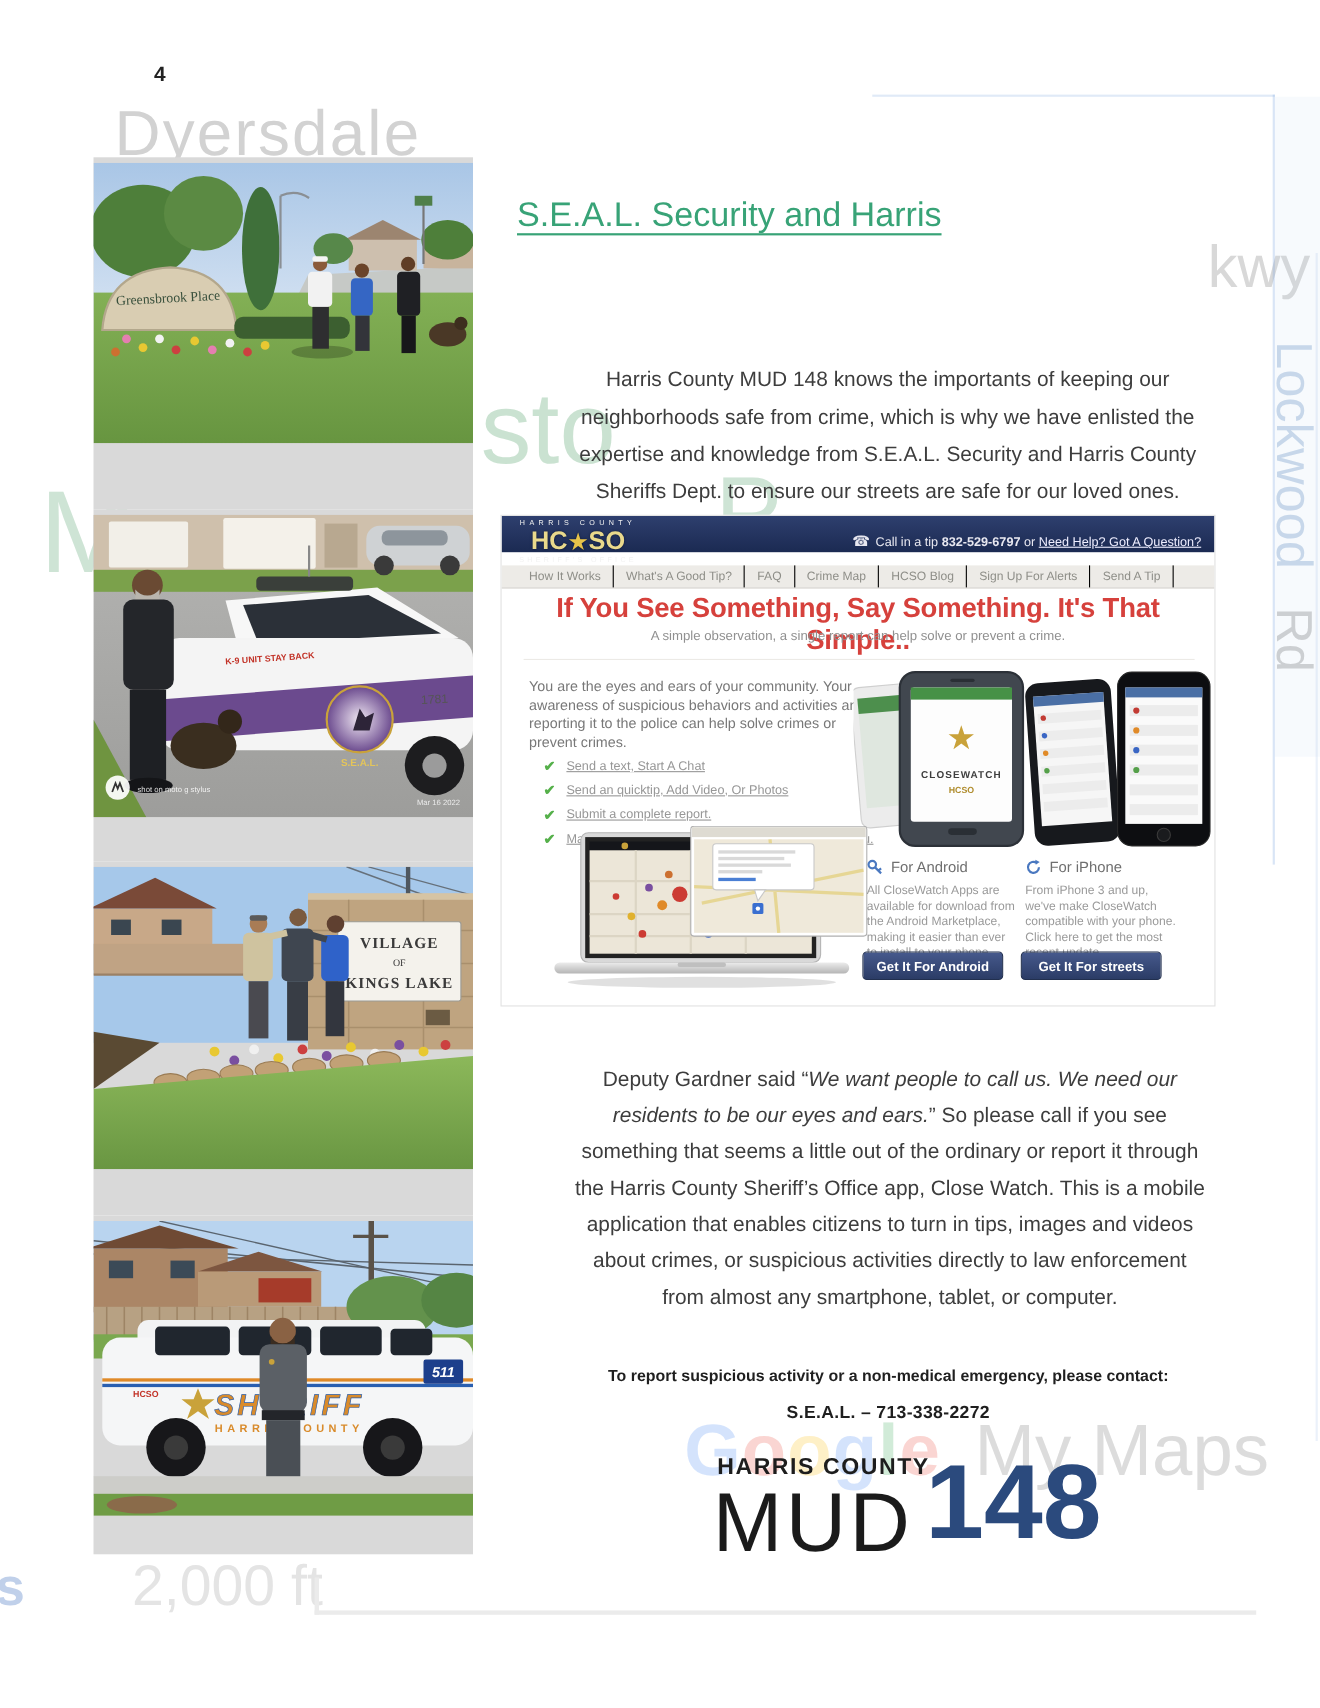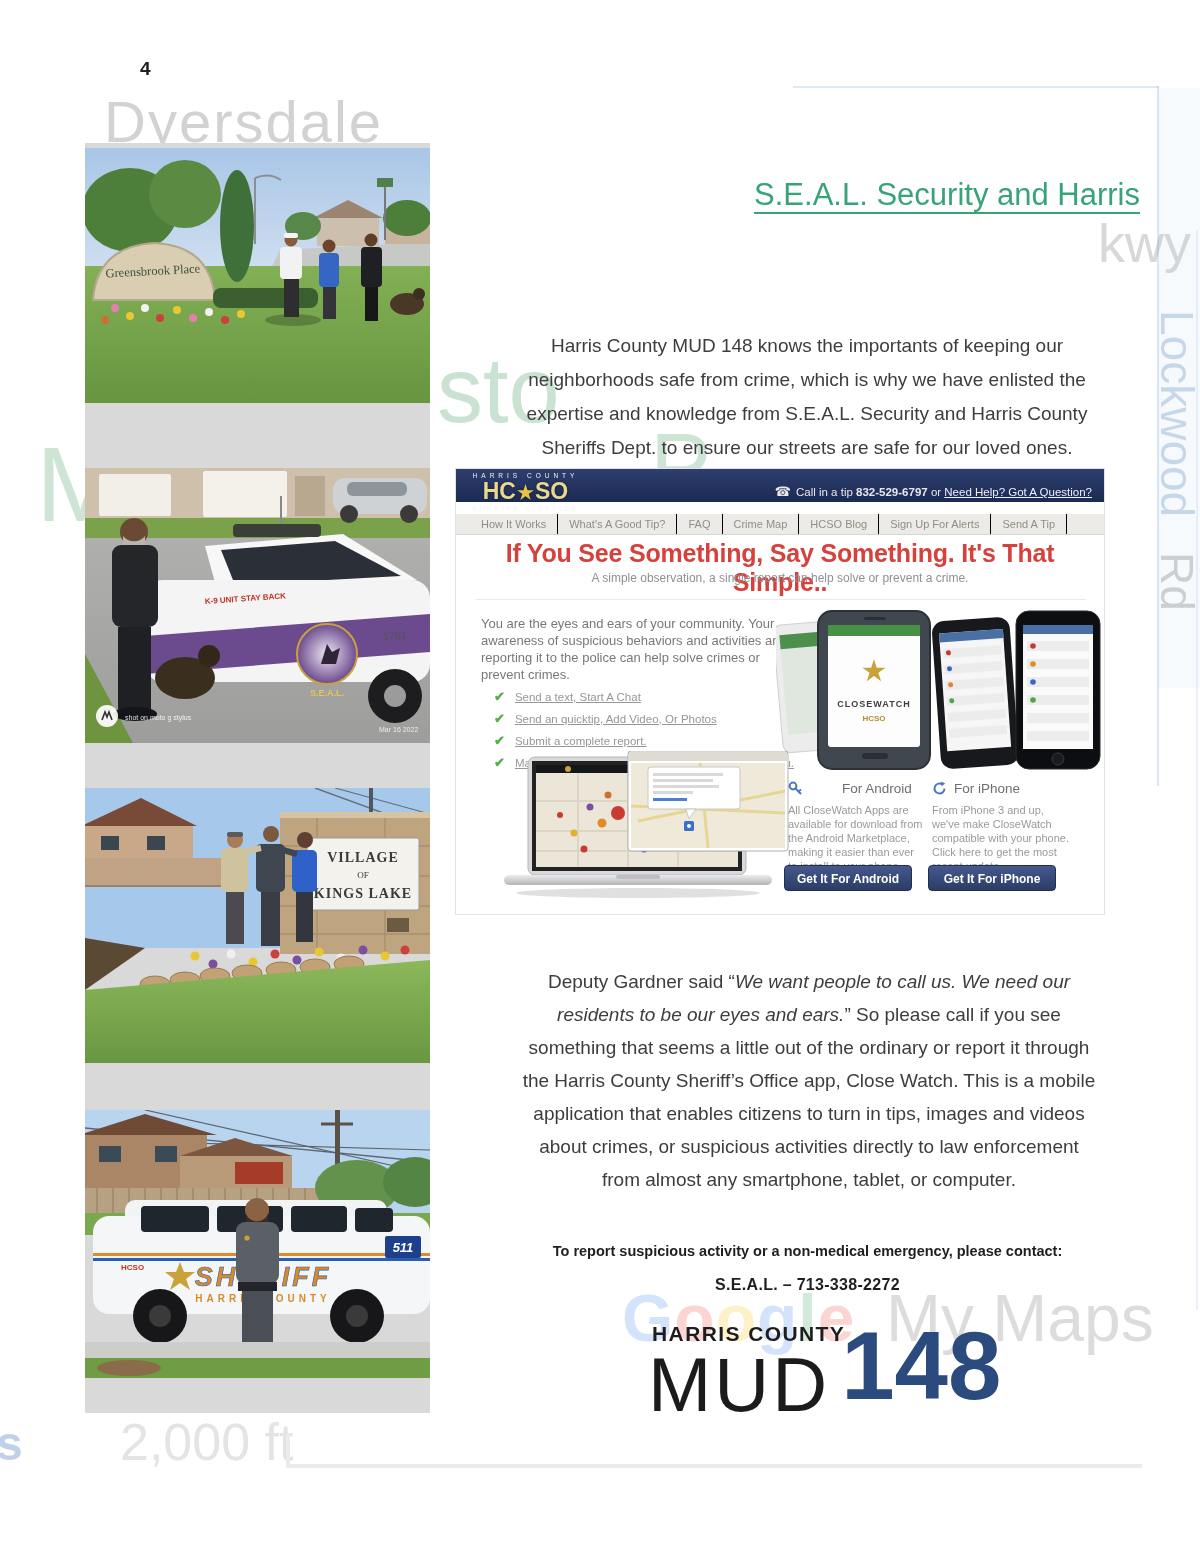--- a/index.html
+++ b/index.html
@@ -26,21 +26,21 @@
   .mapline-h1{position:absolute;left:793px;top:86px;width:366px;height:2px;background:rgba(130,170,225,.25);}
   .mapfill{position:absolute;left:1159px;top:88px;width:41px;height:600px;background:rgba(190,210,240,.12);}
   
   .page-number{position:absolute;left:140px;top:58px;font-size:19px;font-weight:700;color:#222;}
   
   .photo-block{position:absolute;left:85px;width:345px;background:#d9d9d9;}
   .photo-block svg{display:block;margin-top:5px;}
   .pb1{top:143px;height:320px;} .pb2{top:463px;height:320px;}
   .pb3{top:783px;height:322px;} .pb4{top:1105px;height:308px;}
   
-  .doc-title{position:absolute;left:470px;top:150px;width:670px;text-align:right;
+  .doc-title{position:absolute;left:470px;top:150px;width:670px;text-align:left;
              font-size:31px;line-height:48px;color:#38a377;font-weight:400;}
   .doc-title span{text-decoration:underline;text-underline-offset:7px;text-decoration-thickness:2px;}
   .para{position:absolute;color:#3d3d3d;font-size:19px;text-align:center;}
   .intro{left:520px;top:310px;width:574px;line-height:34px;}
   .quote{left:520px;top:946px;width:578px;line-height:33px;}
   .quote i{font-style:italic;}
   .contact-heading{position:absolute;left:520px;top:1243px;width:575px;text-align:center;
                    font-size:14.5px;font-weight:700;color:#1f1f1f;}
   .contact-phone{position:absolute;left:520px;top:1276px;width:575px;text-align:center;
                  font-size:16px;font-weight:700;color:#1f1f1f;letter-spacing:.3px;}
@@ -73,21 +73,21 @@
                  font-size:25px;font-weight:700;color:#d6413c;letter-spacing:-.2px;}
   .hcso-sub{position:absolute;left:0;top:102px;width:100%;text-align:center;
             font-size:12px;color:#909090;}
   .hcso-divider{position:absolute;left:20px;top:130px;width:610px;border-top:1px solid #eceae6;}
   .hcso-body-text{position:absolute;left:25px;top:146px;width:314px;font-size:13px;
                   line-height:17px;color:#787878;}
   .hcso-checklist{position:absolute;left:38px;top:220px;}
   .check-row{display:flex;align-items:center;margin-bottom:7px;}
   .check-mark{color:#55b04a;font-size:13px;font-weight:700;margin-right:10px;}
   .check-label{font-size:11.5px;color:#979797;text-decoration:underline;}
-  .col-android{left:332px;gap:32px;} .col-iphone{left:476px;}
+  .col-android{left:332px;} .col-iphone{left:476px;}
   .app-heading{position:absolute;top:312px;display:flex;align-items:center;
                font-size:13.5px;color:#6f6f6f;}
   .app-heading svg{margin-right:7px;}
   .app-text{position:absolute;top:334px;width:138px;font-size:11px;line-height:14px;color:#9a9a9a;}
   .app-btn{position:absolute;top:396px;width:128px;height:26px;line-height:26px;text-align:center;
            color:#fff;font-size:12px;font-weight:700;border-radius:4px;cursor:pointer;
            background:linear-gradient(#46598c,#2b3c66);border:1px solid #22304f;box-sizing:border-box;}
   .btn-android{left:328px;} .btn-iphone{left:472px;}
   .devices-svg{position:absolute;left:320px;top:140px;}
   .laptop-svg{position:absolute;left:42px;top:282px;}
@@ -513,21 +513,21 @@
     <div class="app-heading col-iphone">
       <svg width="15" height="15" viewBox="0 0 15 15">
         <path d="M12.5,7.5 a5,5 0 1 1 -2,-4" fill="none" stroke="#4a78c0" stroke-width="2"></path>
         <polygon points="9.2,0.5 13.2,2.6 9.6,5.2" fill="#4a78c0"></polygon>
       </svg>
       <span>For iPhone</span>
     </div>
     <div class="app-text col-android">All CloseWatch Apps are available for download from the Android Marketplace, making it easier than ever to install to your phone</div>
     <div class="app-text col-iphone">From iPhone 3 and up, we've make CloseWatch compatible with your phone. Click here to get the most recent update.</div>
     <div class="app-btn btn-android">Get It For Android</div>
-    <div class="app-btn btn-iphone">Get It For iPhone</div>
+    <div class="app-btn btn-iphone">Get It For streets</div>
   </div>
 
   <p class="para quote"><span>Deputy Gardner said “</span><i>We want people to call us. We need our residents to be our eyes and ears.</i><span>” So please call if you see something that seems a little out of the ordinary or report it through the Harris County Sheriff’s Office app, Close Watch. This is a mobile application that enables citizens to turn in tips, images and videos about crimes, or suspicious activities directly to law enforcement from almost any smartphone, tablet, or computer.</span></p>
 
   <div class="contact-heading">To report suspicious activity or a non-medical emergency, please contact:</div>
   <div class="contact-phone">S.E.A.L.  –  713-338-2272</div>
 
   <div class="mud-logo">
     <div class="mud-left">
       <div class="mud-county">HARRIS COUNTY</div>

